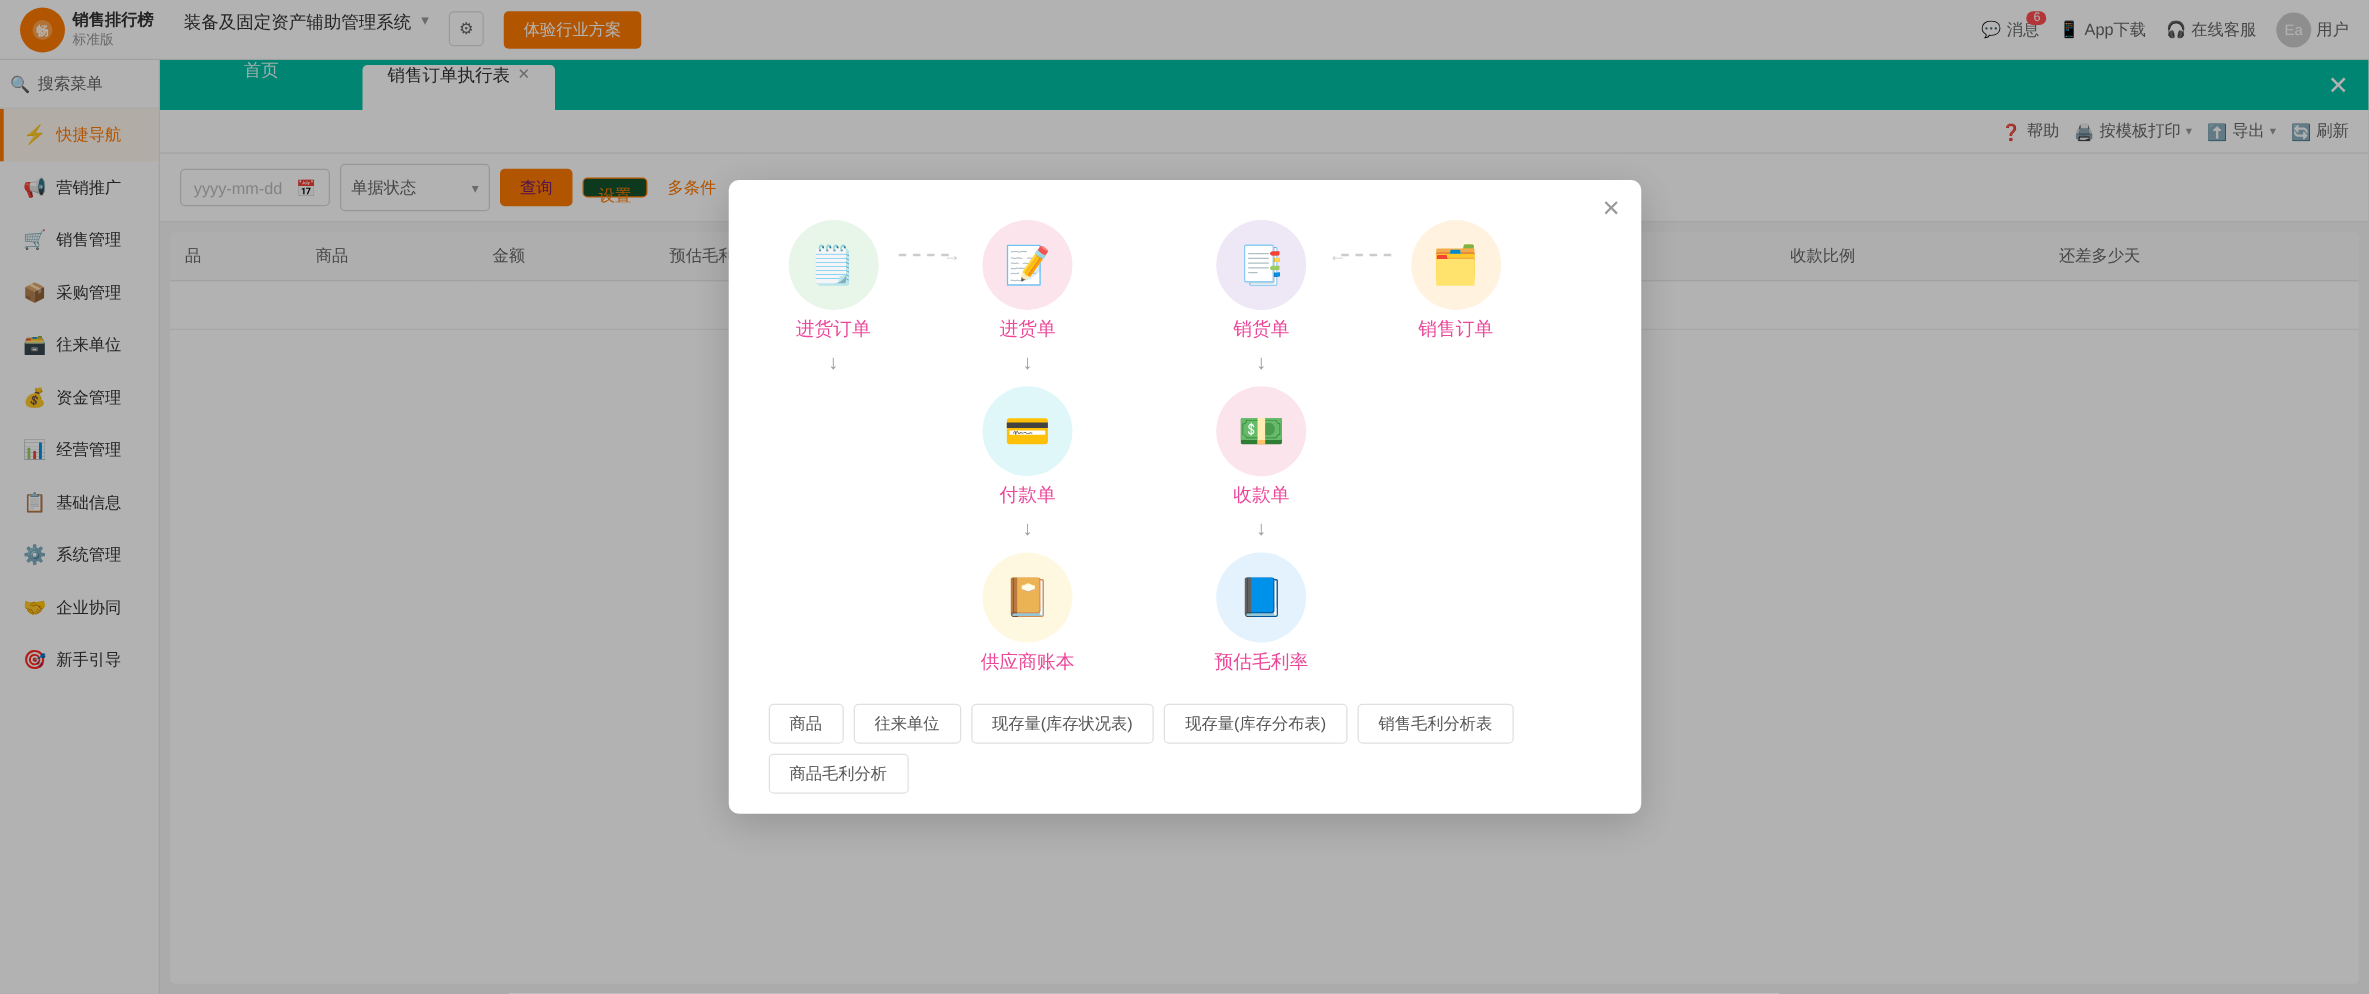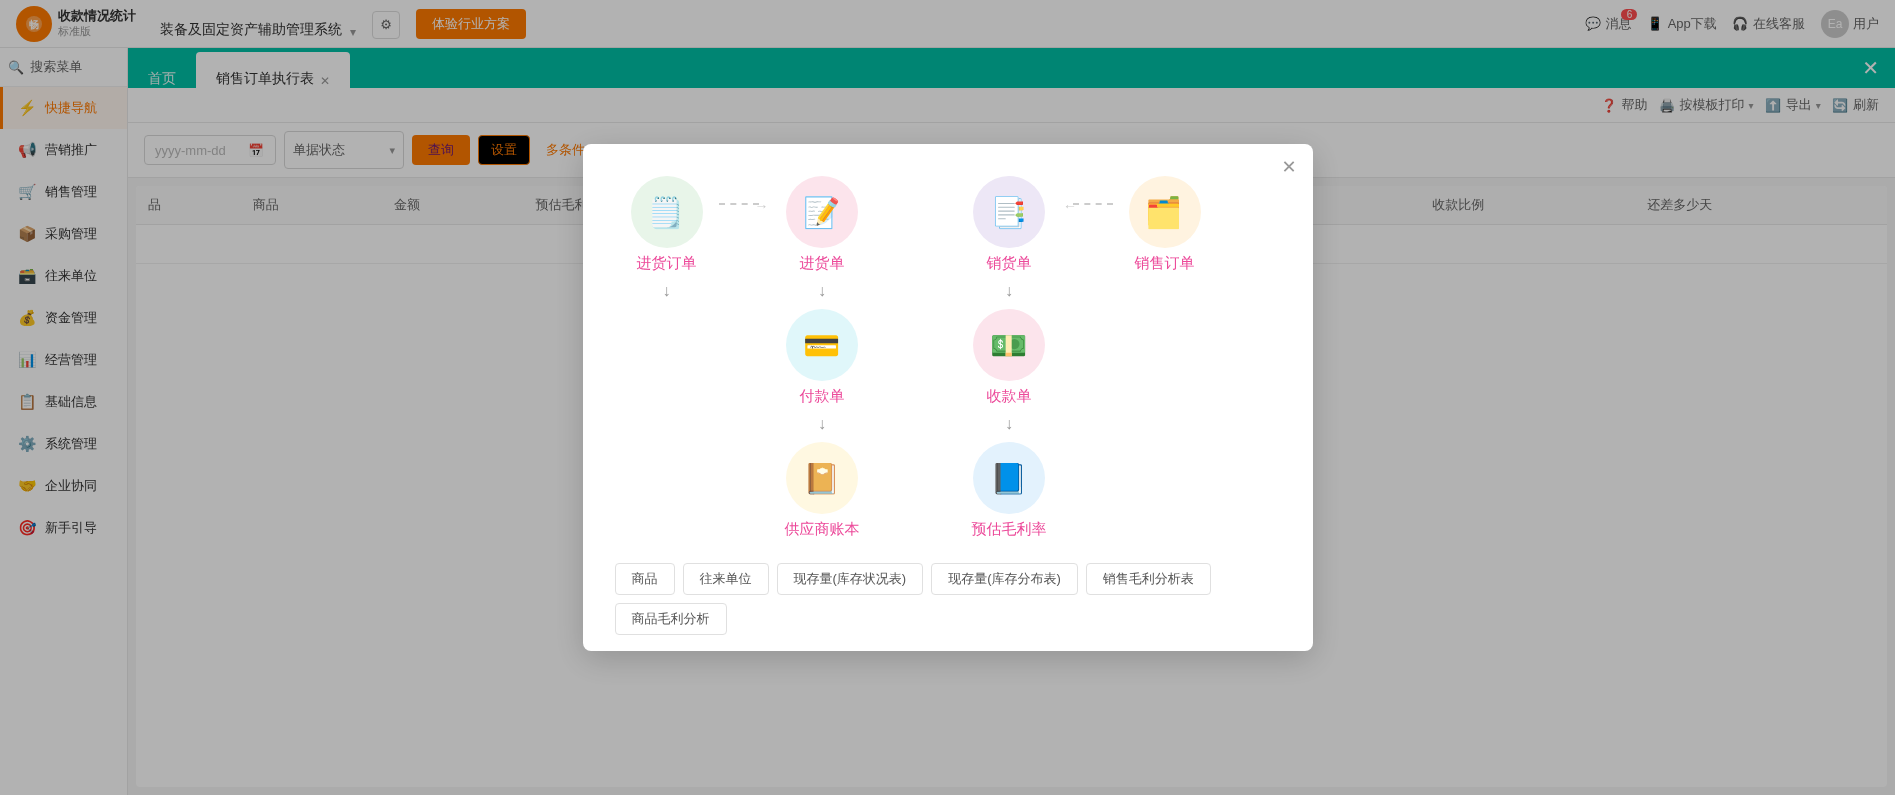--- a/index.html
+++ b/index.html
@@ -12,52 +12,52 @@
     .sidebar { width: 128px; background: #fff; border-right: 1px solid #e8e8e8; flex-shrink: 0; display: flex; flex-direction: column; }
     .content-area { flex: 1; display: flex; flex-direction: column; background: #f5f5f5; overflow: hidden; }
 
     
     .logo-area { display: flex; align-items: center; gap: 6px; margin-right: 24px; }
     .logo-icon { width: 36px; height: 36px; background: #ff7a00; border-radius: 50%; display: flex; align-items: center; justify-content: center; }
     .logo-icon svg { fill: #fff; }
     .logo-text { font-size: 13px; color: #333; font-weight: bold; line-height: 1.3; }
     .logo-sub { font-size: 11px; color: #999; }
     .system-name { font-size: 14px; color: #333; font-weight: 500; }
-    .system-name-wrapper { display: flex; align-items: flex-end; gap: 8px; }
+    .system-name-wrapper { display: flex; align-items: flex-start; gap: 8px; }
     .dropdown-arrow { color: #999; font-size: 12px; cursor: pointer; }
     .gear-btn { width: 28px; height: 28px; border: 1px solid #ddd; border-radius: 4px; display: flex; align-items: center; justify-content: center; cursor: pointer; margin: 0 8px; color: #666; }
     .trial-btn { background: #ff7a00; color: #fff; border: none; border-radius: 4px; padding: 6px 16px; cursor: pointer; font-size: 13px; }
     .top-right { margin-left: auto; display: flex; align-items: center; gap: 16px; }
     .top-right-item { display: flex; align-items: center; gap: 4px; color: #666; font-size: 13px; cursor: pointer; position: relative; }
     .badge { position: absolute; top: -6px; right: -6px; background: #ff4d4f; color: #fff; border-radius: 10px; font-size: 10px; padding: 0 4px; min-width: 16px; text-align: center; }
     .user-avatar { width: 28px; height: 28px; background: #ccc; border-radius: 50%; display: flex; align-items: center; justify-content: center; color: #fff; font-size: 12px; }
 
     
     .tab-bar { height: 40px; background: #00bfa5; display: flex; align-items: center; padding: 0; flex-shrink: 0; }
-    .tab-item { padding: 0 20px; height: 40px; display: flex; align-items: flex-end; color: #fff; font-size: 14px; cursor: pointer; gap: 6px; }
+    .tab-item { padding: 0 20px; height: 40px; display: flex; align-items: flex-start; color: #fff; font-size: 14px; cursor: pointer; gap: 6px; margin-left: 47px; }
     .tab-item.active { background: #fff; color: #333; border-radius: 4px 4px 0 0; margin-top: 4px; height: 36px; }
     .tab-close { font-size: 12px; color: #999; cursor: pointer; }
     .tab-item:not(.active) { opacity: 0.9; }
     .tab-add { margin-left: auto; padding: 0 16px; color: #fff; font-size: 18px; cursor: pointer; }
 
     
     .sidebar-search { padding: 10px 8px; border-bottom: 1px solid #f0f0f0; display: flex; align-items: center; gap: 6px; color: #666; font-size: 13px; cursor: pointer; }
     .sidebar-nav { flex: 1; overflow-y: auto; }
     .nav-item { display: flex; align-items: center; gap: 8px; padding: 12px 16px; color: #333; font-size: 13px; cursor: pointer; border-left: 3px solid transparent; }
     .nav-item.active { background: #fff7f0; border-left-color: #ff7a00; color: #ff7a00; }
     .nav-item-icon { width: 18px; height: 18px; display: flex; align-items: center; justify-content: center; font-size: 15px; }
 
     
     .content-header { background: #fff; padding: 8px 16px; display: flex; align-items: center; justify-content: flex-end; gap: 12px; border-bottom: 1px solid #e8e8e8; flex-shrink: 0; }
     .header-btn { display: flex; align-items: center; gap: 4px; color: #666; font-size: 13px; cursor: pointer; }
     .filter-row { background: #fff; padding: 8px 16px; display: flex; align-items: center; gap: 8px; border-bottom: 1px solid #e8e8e8; flex-shrink: 0; flex-wrap: wrap; }
-    .date-input { border: 1px solid #d9d9d9; border-radius: 4px; padding: 4px 10px; height: 30px; font-size: 13px; color: #bbb; width: 132px; display: flex; align-items: center; justify-content: space-between; }
+    .date-input { border: 1px solid #d9d9d9; border-radius: 4px; padding: 4px 10px; height: 30px; font-size: 13px; color: #bbb; width: 120px; display: flex; align-items: center; justify-content: space-between; }
     .filter-select { border: 1px solid #d9d9d9; border-radius: 4px; padding: 4px 8px; height: 38px; font-size: 13px; color: #666; width: 120px; background: #fff; cursor: pointer; }
     .query-btn { background: #ff7a00; color: #701a75; border: none; border-radius: 4px; padding: 5px 16px; height: 30px; cursor: pointer; font-size: 13px; }
-    .set-btn { background: #000000; color: #ff7a00; border: 1px solid #ff7a00; border-radius: 4px; padding: 5px 12px; height: 30px; cursor: pointer; font-size: 13px; }
+    .set-btn { background: #14532d; color: #ff7a00; border: 1px solid #ff7a00; border-radius: 4px; padding: 5px 12px; height: 16px; cursor: pointer; font-size: 13px; }
     .more-filter { color: #ff7a00; font-size: 13px; cursor: pointer; padding: 4px 8px; }
 
     
     .table-container { flex: 1; overflow: auto; background: #fff; margin: 8px; border-radius: 4px; }
     .data-table { width: 100%; border-collapse: collapse; min-width: 900px; }
     .data-table th { background: #fafafa; border-bottom: 1px solid #e8e8e8; padding: 10px 12px; text-align: left; font-weight: 500; color: #666; font-size: 13px; white-space: nowrap; }
     .data-table td { padding: 10px 12px; border-bottom: 1px solid #f0f0f0; color: #333; font-size: 13px; }
     .empty-data { text-align: center; padding: 60px; color: #999; font-size: 14px; }
 
     
@@ -92,21 +92,21 @@
 
   <div class="top-bar">
     <div class="logo-area">
       <div class="logo-icon">
         <svg width="20" height="20" viewBox="0 0 20 20">
           <circle cx="10" cy="10" r="8" fill="#fff" opacity="0.3"></circle>
           <text x="10" y="14" text-anchor="middle" fill="#fff" font-size="10" font-weight="bold">畅</text>
         </svg>
       </div>
       <div>
-        <div class="logo-text">收款情况统计</div>
+        <div class="logo-text">销售排行榜</div>
         <div class="logo-sub">标准版</div>
       </div>
     </div>
 
     <div class="system-name-wrapper">
       <span class="system-name">装备及固定资产辅助管理系统</span>
       <span class="dropdown-arrow">▾</span>
       <div class="gear-btn">⚙</div>
       <button class="trial-btn">体验行业方案</button>
     </div>

